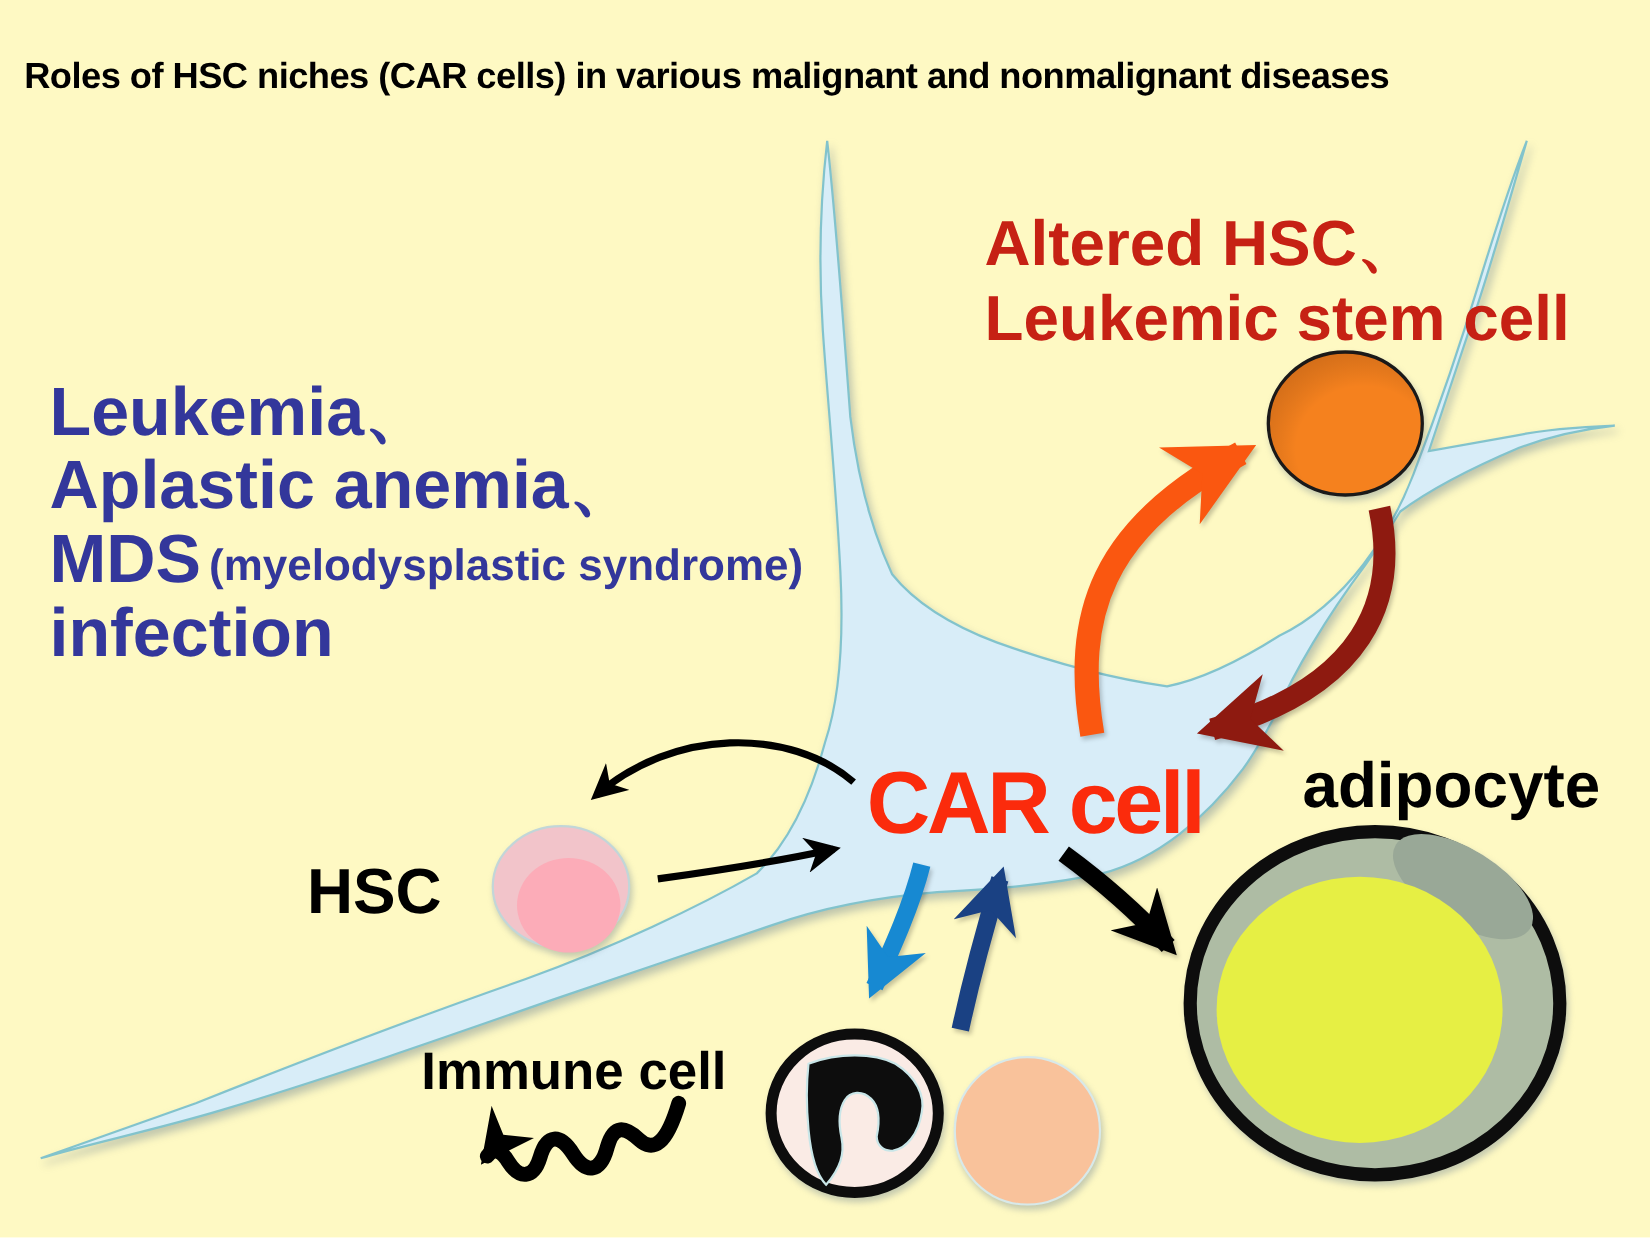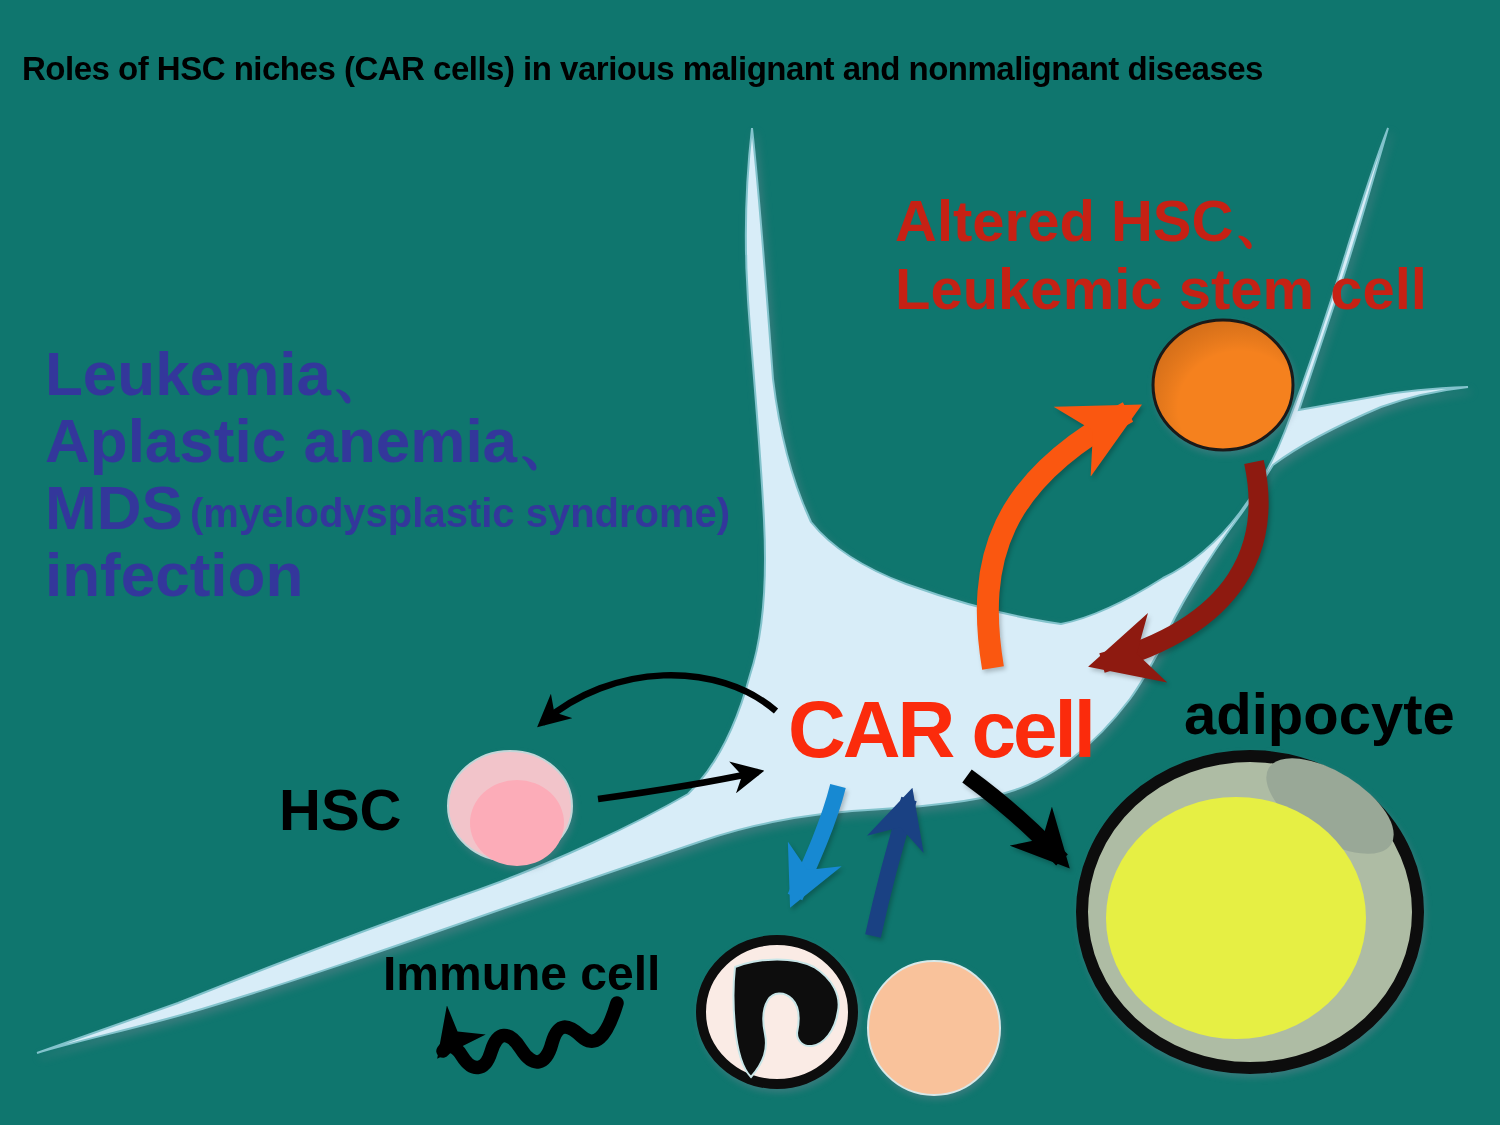--- a/index.html
+++ b/index.html
@@ -1,20 +1,20 @@
 <!DOCTYPE html>
 <html><head>
 <meta charset="utf-8">
 <style>
   html, body { margin: 0; padding: 0; background: #ffffff; }
   #stage {
     position: relative;
     width: 1500px;
     height: 1125px;
-    background: #0f766e;
+    background: #fef9c3;
     overflow: hidden;
     font-family: "Liberation Sans", sans-serif;
   }
   svg { display: block; }
   .lbl { font-family: "Liberation Sans", sans-serif; font-weight: bold; }
   .title-lbl { letter-spacing: -0.5px; }
   .car-lbl { letter-spacing: -3px; }
   .shadow-cell  { filter: drop-shadow(3px 5px 4px rgba(110,130,145,0.45)); }
   .shadow-soft  { filter: drop-shadow(2px 4px 3px rgba(110,130,145,0.40)); }
   .shadow-arrow { filter: drop-shadow(2px 3px 2px rgba(0,0,0,0.22)); }

